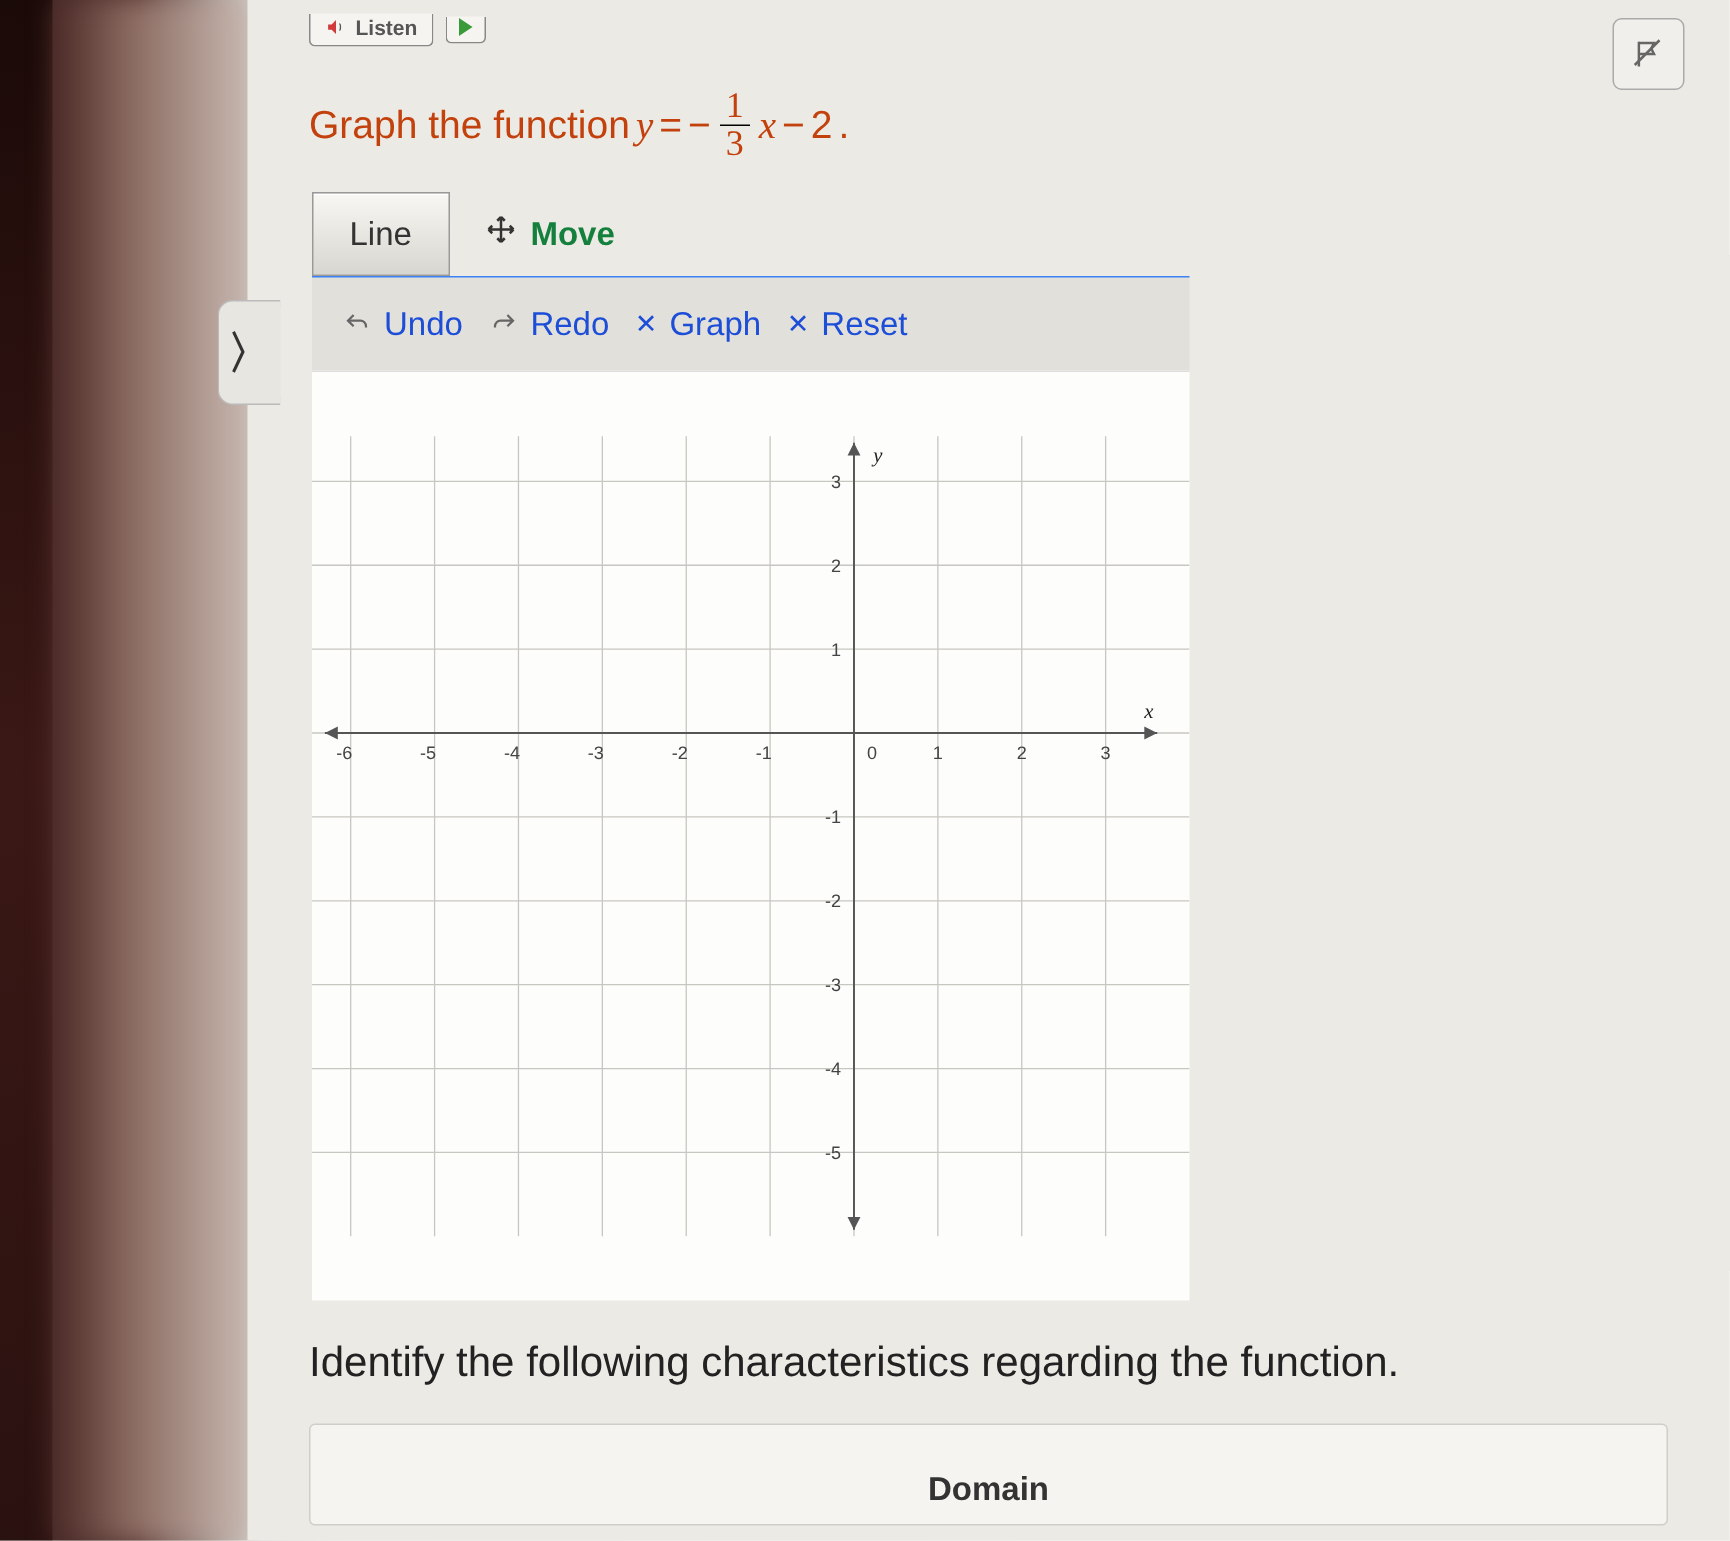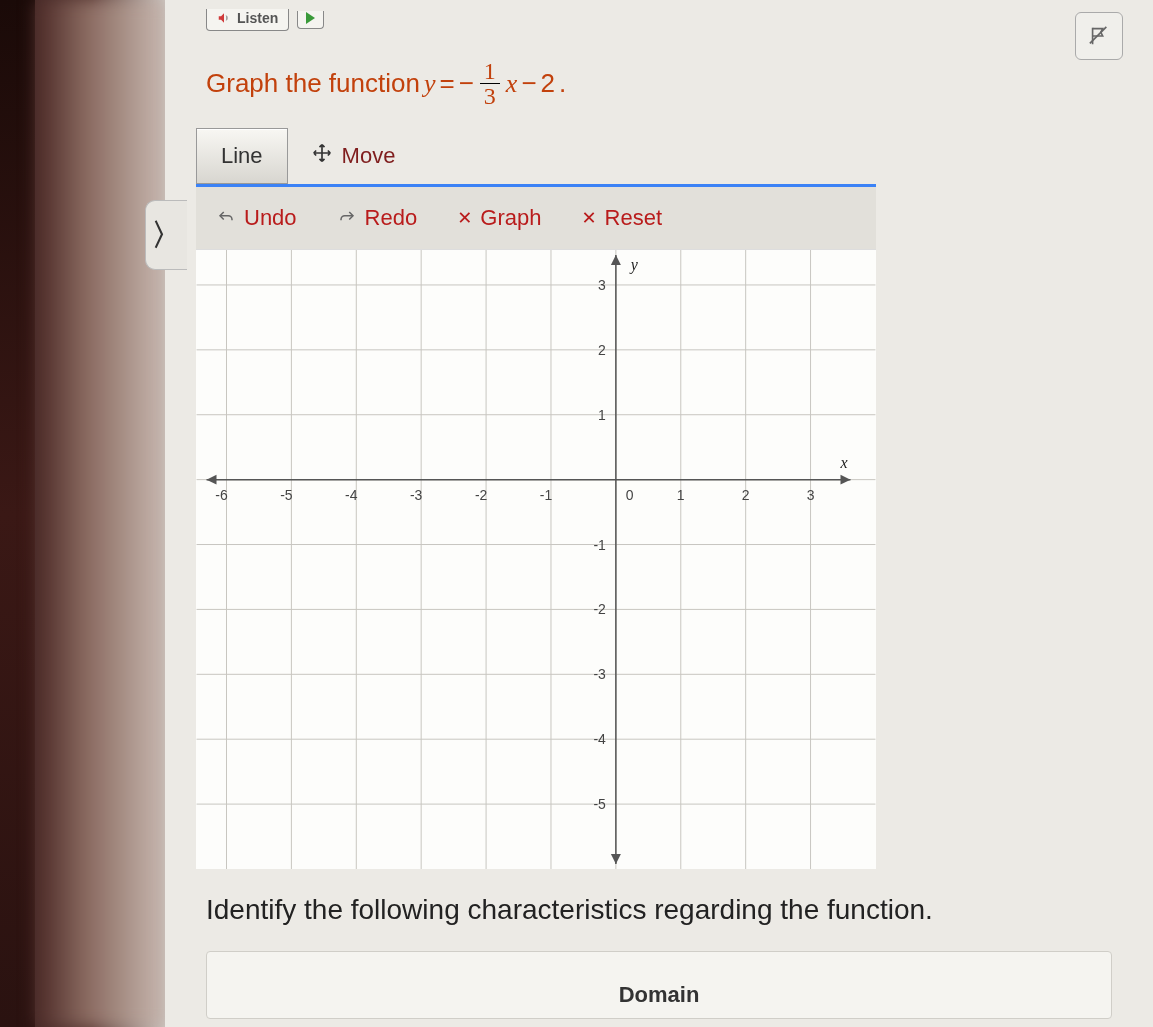--- a/index.html
+++ b/index.html
@@ -94,22 +94,22 @@
     font-family: 'Times New Roman', serif;
     font-size: 24px;
     line-height: 1;
     vertical-align: middle;
     margin: 0 2px;
   }
   .frac .num { border-bottom: 1.5px solid #000; padding: 0 4px; }
   .frac .den { padding: 0 4px; }
 
   .graph-panel {
-    margin-left: 20px;
-    width: 680px;
+    margin-left: 32px;
+    width: 585px;
     background: transparent;
   }
   .tool-tabs {
     display: flex;
     gap: 0;
   }
   .tool-tab {
     padding: 14px 24px;
     font-size: 22px;
     color: #333;
@@ -120,31 +120,32 @@
     gap: 10px;
   }
   .tool-tab.active {
     background: linear-gradient(180deg, #f8f7f3 0%, #d8d6d0 100%);
     border: 1px solid #999;
     box-shadow: inset 0 1px 0 #fff;
   }
   .tool-tab:not(.active) {
     border: none;
     background: transparent;
-    color: #7f1d1d;
+    color: #15803d;
+    font-weight: bold;
   }
   .move-icon svg { width:20px; height:20px; stroke:#333; stroke-width:2; fill:none;}
   .action-bar {
     background: #e2e0da;
-    border-top: 3px solid #3b82f6;
+    border-top: 1px solid #3b82f6;
     padding: 18px 20px;
     display: flex;
-    gap: 40px;
+    gap: 17px;
     font-size: 22px;
-    color: #b91c1c;
+    color: #1d4ed8;
   }
   .action-bar > div { display:flex; align-items:center; gap:8px; cursor:pointer;}
   .expand-handle {
     position: absolute;
     left: 145px;
     top: 200px;
     width: 42px; height: 70px;
     background: #e8e6e1;
     border: 1px solid #bbb;
     border-right: none;

